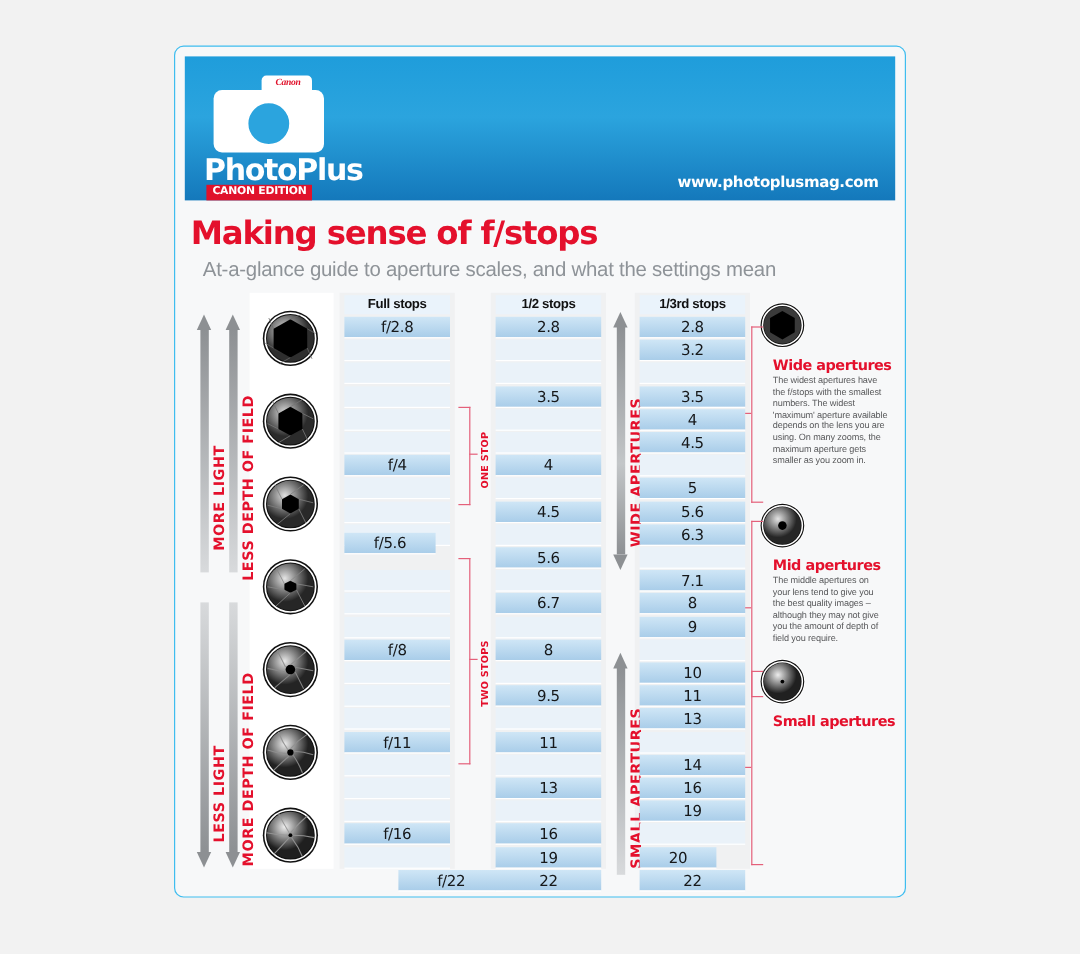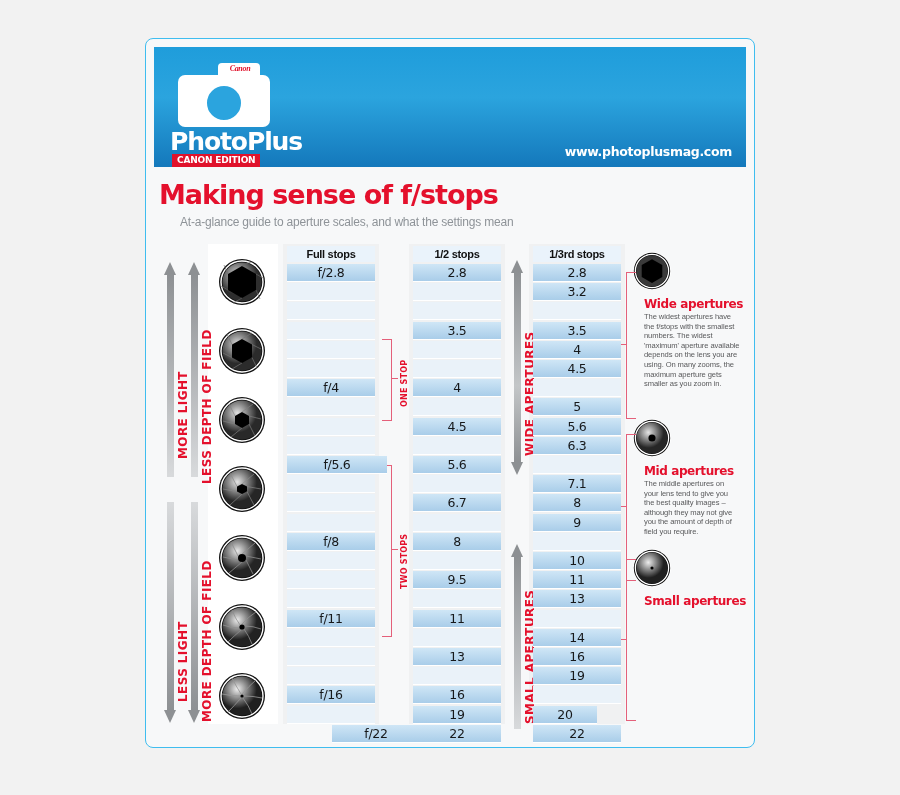--- a/index.html
+++ b/index.html
@@ -60,22 +60,22 @@
     color:#ffffff;font-size:12.5px;font-weight:bold;letter-spacing:-0.3px;
     font-family:"DejaVu Sans",sans-serif;
   }
   
   #main-title{
     position:absolute;left:13px;top:140px;
     color:#e4102c;font-size:27px;font-weight:bold;letter-spacing:-1px;
     font-family:"DejaVu Sans",sans-serif;
   }
   #sub-title{
-    position:absolute;left:34px;top:176px;
-    color:#8e9398;font-size:12px;letter-spacing:-0.2px;text-align:right;
+    position:absolute;left:23px;top:176px;
+    color:#8e9398;font-size:17px;letter-spacing:-0.2px;text-align:right;
   }
   
   #chart{position:absolute;left:0px;top:205px;width:610px;height:505px;}
 
   .col-bg{position:absolute;top:0px;width:96px;height:480px;background:#f0f1f2;}
   .col-hdr{
     position:absolute;height:16px;line-height:16px;text-align:center;
     font-size:11px;font-weight:bold;color:#111;letter-spacing:-0.3px;
     background:#eaf3fb;
   }
@@ -434,21 +434,21 @@
         <div class="cell empty" style="left: 387px; top: 135.2px; width: 88px;"></div>
         <div class="cell empty" style="left: 141px; top: 154.4px; width: 88px;"></div>
         <div class="cell empty" style="left: 267px; top: 154.4px; width: 88px;"></div>
         <div class="cell" style="left: 387px; top: 154.4px; width: 88px;">5</div>
         <div class="cell empty" style="left: 141px; top: 173.6px; width: 88px;"></div>
         <div class="cell" style="left: 267px; top: 173.6px; width: 88px;">4.5</div>
         <div class="cell" style="left: 387px; top: 173.6px; width: 88px;">5.6</div>
         <div class="cell empty" style="left: 141px; top: 192.8px; width: 88px;"></div>
         <div class="cell empty" style="left: 267px; top: 192.8px; width: 88px;"></div>
         <div class="cell" style="left: 387px; top: 192.8px; width: 88px;">6.3</div>
-        <div class="cell" style="left: 141px; top: 212px; width: 100px;">f/5.6</div>
+        <div class="cell" style="left: 141px; top: 200px; width: 76px;">f/5.6</div>
         <div class="cell" style="left: 267px; top: 212px; width: 88px;">5.6</div>
         <div class="cell empty" style="left: 387px; top: 212px; width: 88px;"></div>
         <div class="cell empty" style="left: 141px; top: 231.2px; width: 88px;"></div>
         <div class="cell empty" style="left: 267px; top: 231.2px; width: 88px;"></div>
         <div class="cell" style="left: 387px; top: 231.2px; width: 88px;">7.1</div>
         <div class="cell empty" style="left: 141px; top: 250.4px; width: 88px;"></div>
         <div class="cell" style="left: 267px; top: 250.4px; width: 88px;">6.7</div>
         <div class="cell" style="left: 387px; top: 250.4px; width: 88px;">8</div>
         <div class="cell empty" style="left: 141px; top: 269.6px; width: 88px;"></div>
         <div class="cell empty" style="left: 267px; top: 269.6px; width: 88px;"></div>

